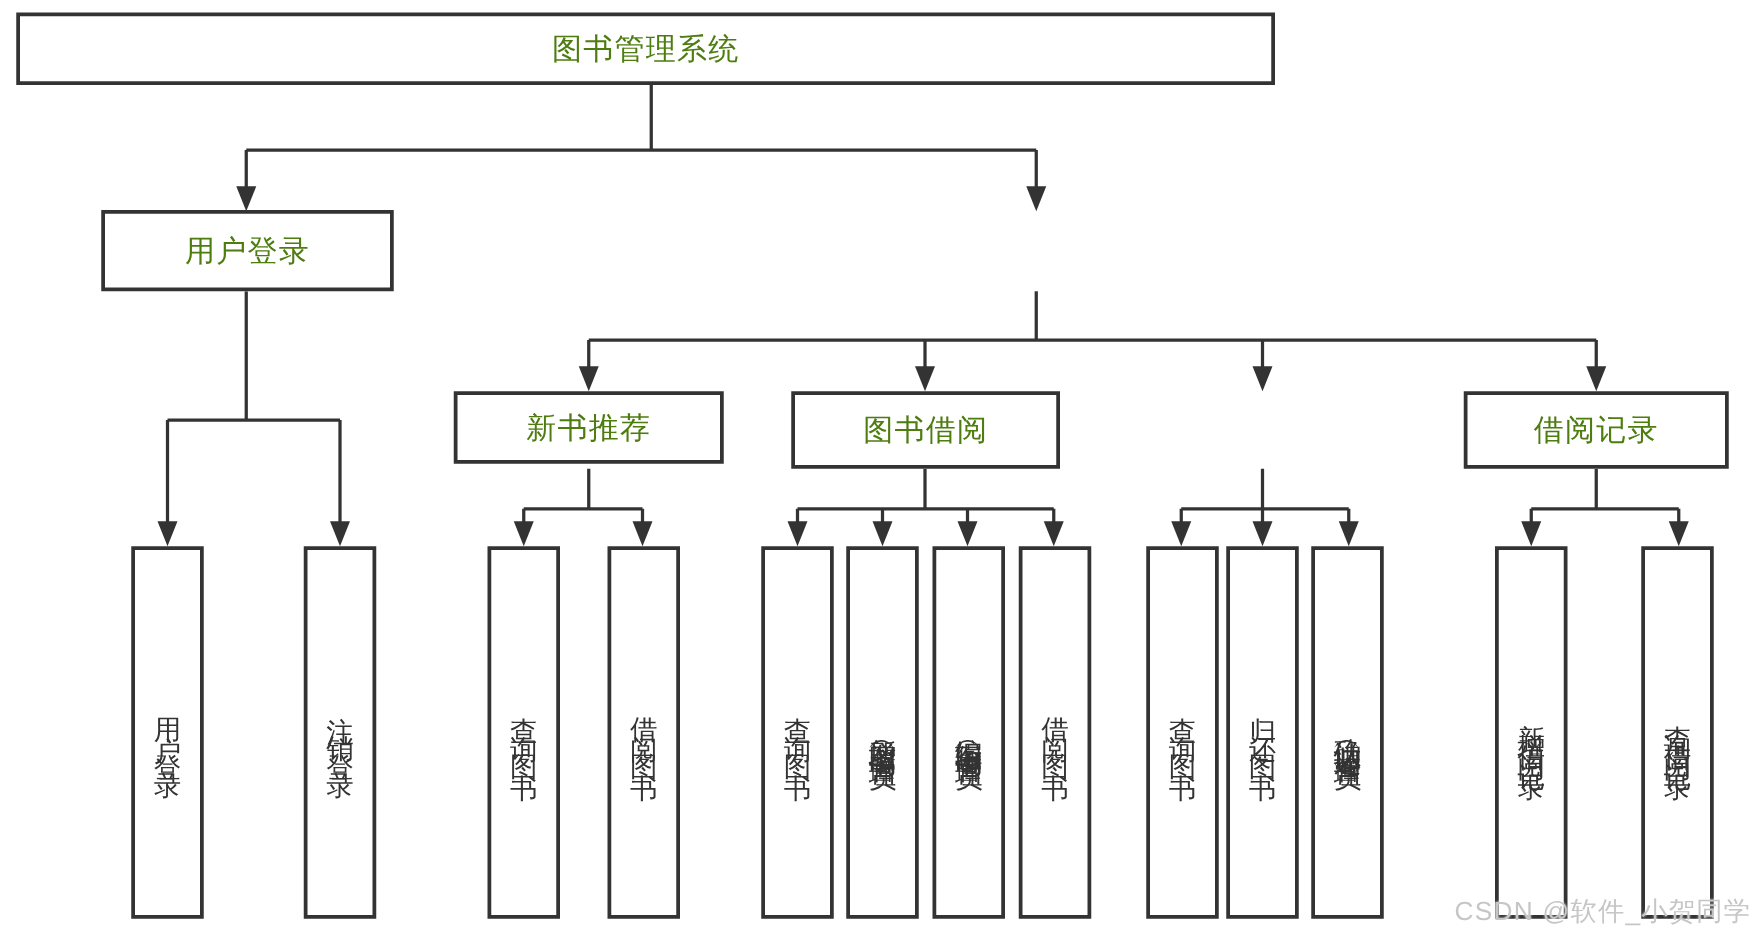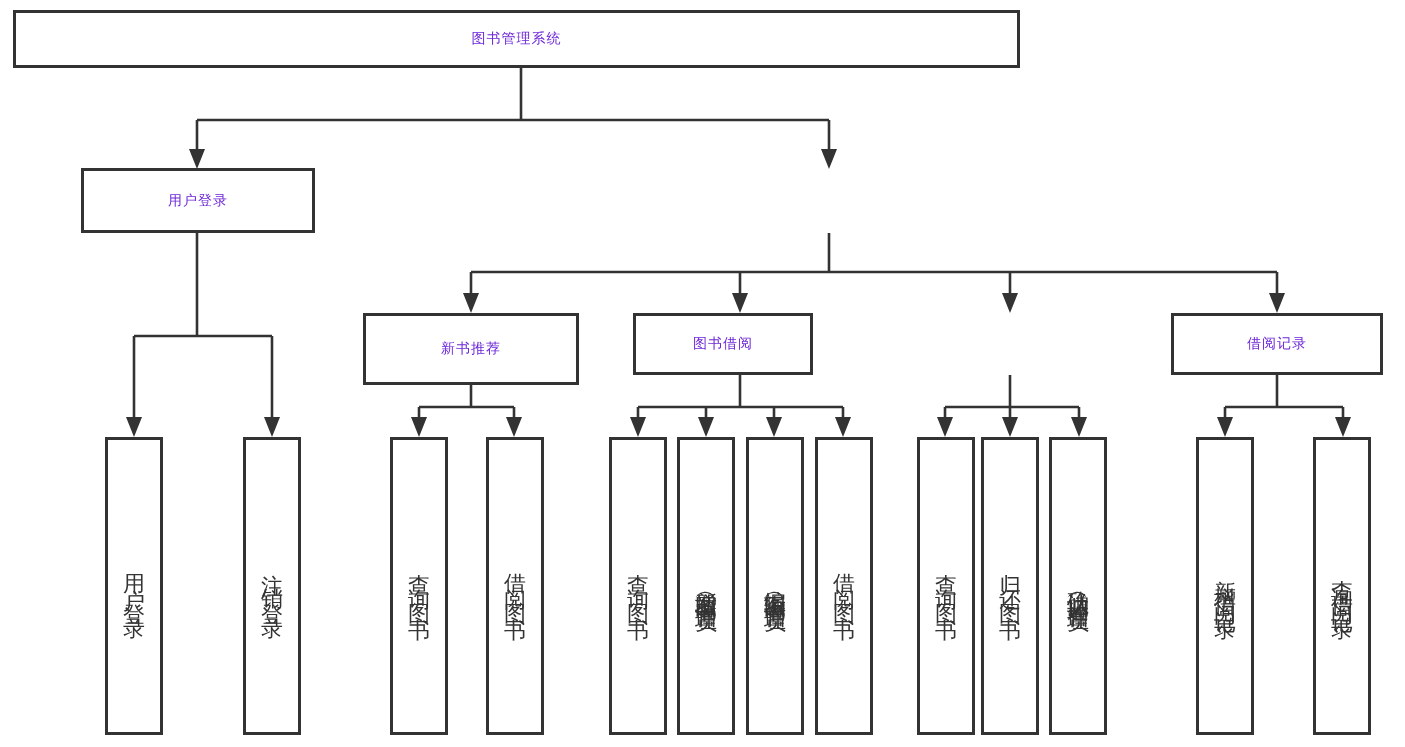--- a/index.html
+++ b/index.html
@@ -10,22 +10,22 @@
     font-family:"Liberation Sans", sans-serif;
     overflow:hidden;
   }
   .connectors{position:absolute;left:0;top:0;width:1405px;height:747px;}
   .node{
     position:absolute;
     box-sizing:border-box;
     border:3px solid #333333;
     background:#ffffff;
     display:flex;align-items:center;justify-content:center;
-    color:#6d28d9;
-    font-size:14px;
+    color:#4d7c0f;
+    font-size:24px;
     letter-spacing:1px;
   }
   .leaf{
     position:absolute;
     box-sizing:border-box;
     border:3px solid #333333;
     background:#ffffff;
     width:58px;height:298px;top:437px;
     display:flex;align-items:center;justify-content:center;
     color:#333333;
@@ -123,24 +123,24 @@
   </svg>
 
   <div class="node" style="left:13px;top:10px;width:1007px;height:58px">
     <span>图书管理系统</span>
   </div>
 
   <div class="node" style="left:81px;top:168px;width:234px;height:65px">
     <span>用户登录</span>
   </div>
 
-  <div class="node" style="left:363px;top:313px;width:216px;height:72px">
+  <div class="node" style="left:363px;top:313px;width:216px;height:58px">
     <span>新书推荐</span>
   </div>
-  <div class="node" style="left:633px;top:313px;width:180px;height:62px">
+  <div class="node" style="left:633px;top:313px;width:215px;height:62px">
     <span>图书借阅</span>
   </div>
   <div class="node" style="left:1171px;top:313px;width:212px;height:62px">
     <span>借阅记录</span>
   </div>
 
   <div class="leaf" style="left:105px">
     <span class="vtext s4">用户登录</span>
   </div>
   <div class="leaf" style="left:243px">
@@ -177,13 +177,14 @@
     <span class="vtext s9">确认归还（管理员）</span>
   </div>
 
   <div class="leaf" style="left:1196px">
     <span class="vtext s6">新增借阅记录</span>
   </div>
   <div class="leaf" style="left:1313px">
     <span class="vtext s6">查询借阅记录</span>
   </div>
 
+  <div class="watermark">CSDN @软件_小贺同学</div>
 </div>
 
 </body></html>

